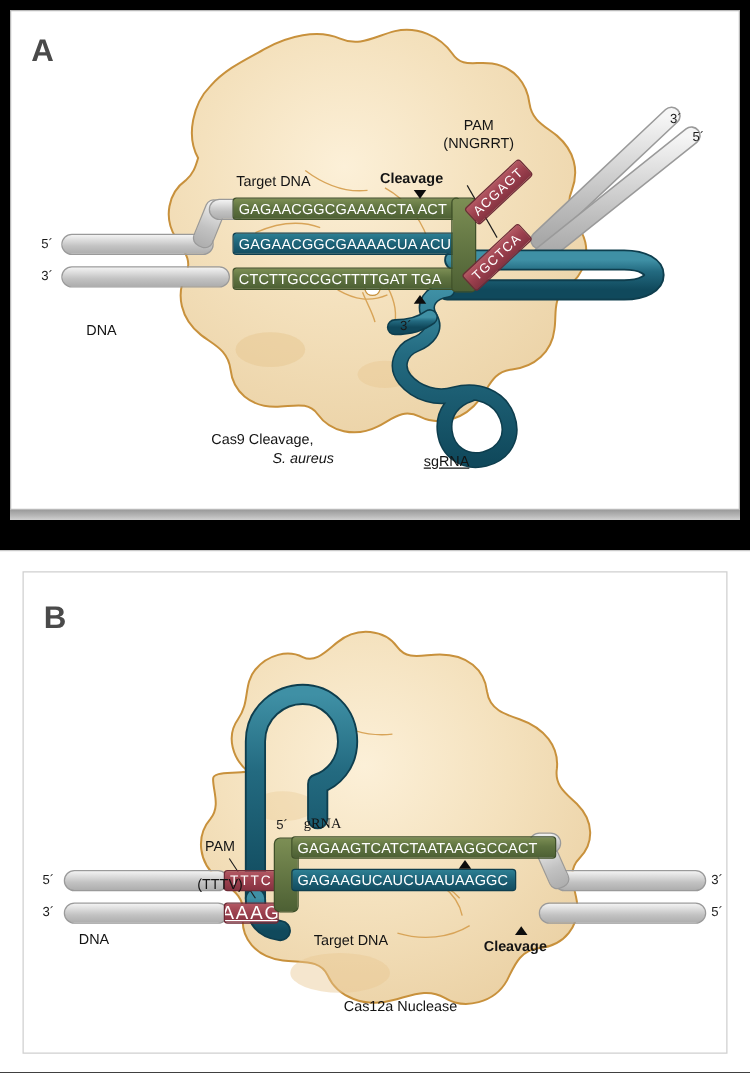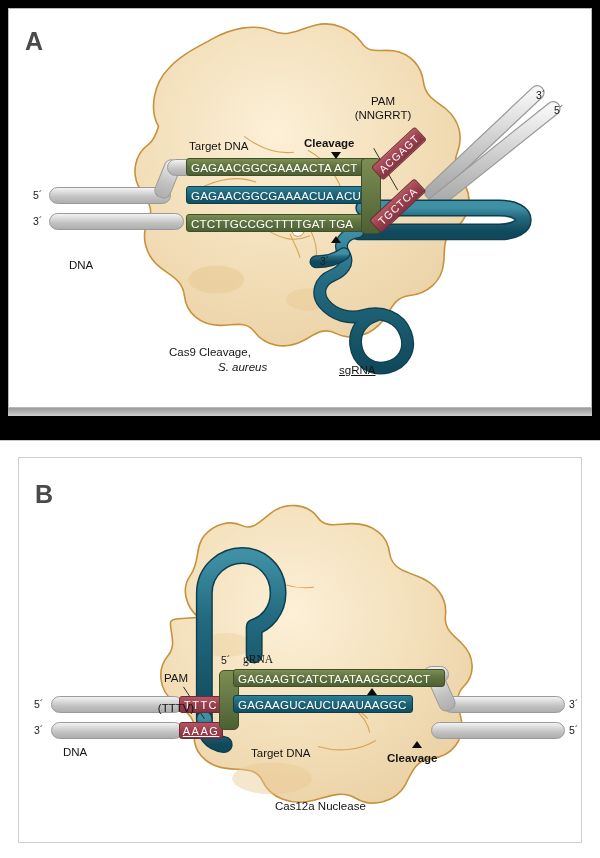--- a/index.html
+++ b/index.html
@@ -324,21 +324,21 @@
 
       <div class="grey-tube" style="left:32px; top:238px; width:132px; height:17px;"></div>
       <div class="grey-tube" style="left:32px; top:264px; width:132px; height:17px;"></div>
       <div class="grey-tube" style="left:424px; top:238px; width:122px; height:17px;"></div>
       <div class="grey-tube" style="left:412px; top:264px; width:134px; height:17px;"></div>
       <div class="grey-tube" style="left:414px; top:212px; width:17px; height:42px; border-radius:7px;
                   transform:rotate(-24deg);"></div>
       <div class="grey-tube" style="left:404px; top:208px; width:26px; height:17px;"></div>
 
       <div class="strand red" style="left:160px; top:238px; width:44px; height:17px; letter-spacing:1.5px; font-size:11px;">TTTC</div>
-      <div class="strand red" style="left:160px; top:264px; width:44px; height:17px; letter-spacing:1.5px; font-size:11px;text-decoration:underline;">AAAG</div>
+      <div class="strand red" style="left:160px; top:264px; width:44px; height:17px; letter-spacing:1.5px; font-size:15px;text-decoration:underline;">AAAG</div>
 
       <div style="position:absolute; left:200px; top:212px; width:18px; height:58px;
                   background:linear-gradient(180deg,#7c8e54,#4d6034);
                   border:1px solid #3f5029; border-radius:5px;"></div>
 
       <div class="strand green" style="left:214px; top:211px; width:212px; height:18px;">GAGAAGTCATCTAATAAGGCCACT</div>
 
       <div class="strand teal" style="left:214px; top:237px; width:180px; height:18px;">GAGAAGUCAUCUAAUAAGGC</div>
 
 

